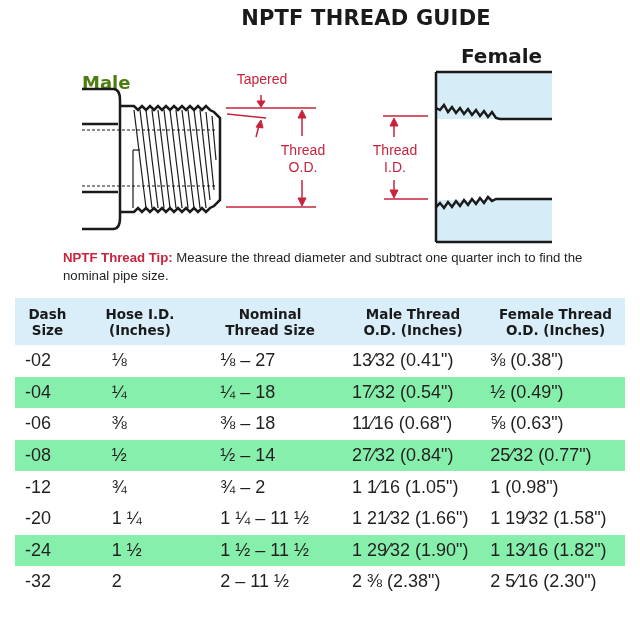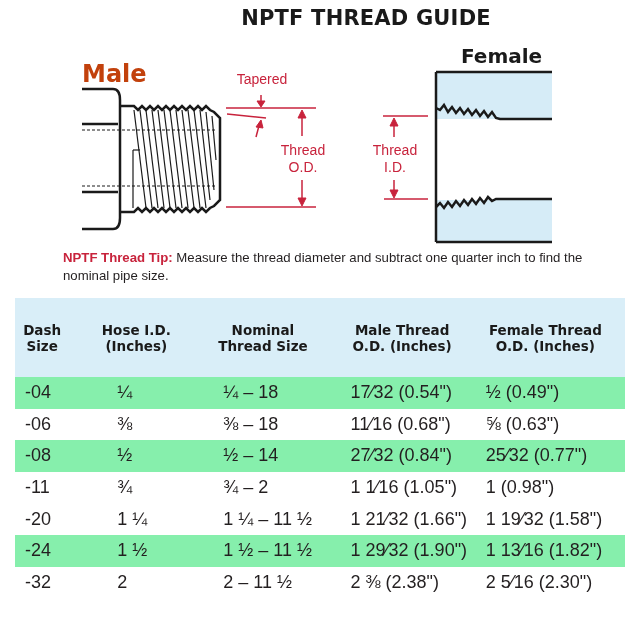--- a/index.html
+++ b/index.html
@@ -1,28 +1,28 @@
 <!DOCTYPE html>
 <html><head>
 <meta charset="utf-8">
 <style>
   html, body { margin: 0; padding: 0; background: #ffffff; }
   body { width: 640px; height: 640px; position: relative; overflow: hidden;
          font-family: "Liberation Sans", "DejaVu Sans", sans-serif; color: #231f20; }
   .title { position: absolute; top: 6px; left: 0; width: 640px; text-align: center;
            font-family: "DejaVu Sans", sans-serif; font-weight: bold; font-size: 21px; letter-spacing: 0.2px; color: #1a1a1a; padding-left: 46px; }
-  .label-male { position: absolute; left: 82px; top: 60px; font-family: "DejaVu Sans", sans-serif; font-weight: bold; font-size: 24px; color:#c2410c; }
+  .label-male { position: absolute; left: 82px; top: 72px; font-family: "DejaVu Sans", sans-serif; font-weight: bold; font-size: 18px; color:#4d7c0f; }
   .label-female { position: absolute; left: 461px; top: 44px; font-family: "DejaVu Sans", sans-serif; font-weight: bold; font-size: 20px; color:#1a1a1a; }
   .diagram { position: absolute; left: 0; top: 0; }
   .red-text { font-family: "Liberation Sans", sans-serif; font-size: 14px; fill: #c8233c; }
   .tip { position: absolute; left: 63px; top: 249px; width: 520px; font-size: 13.2px; line-height: 18px; color: #231f20; }
   .tip .tip-label { color: #c8233c; font-weight: bold; }
   table.guide { position: absolute; left: 15px; top: 298px; width: 610px; border-collapse: collapse; }
   table.guide th { background: #d9eef8; font-family: "DejaVu Sans", sans-serif; font-weight: bold;
-                   font-size: 13.5px; line-height: 16px; height: 47px; padding: 16px; text-align: center; color: #1a1a1a; }
+                   font-size: 13.5px; line-height: 16px; height: 47px; padding: 0; text-align: center; color: #1a1a1a; }
   table.guide td { font-size: 18px; height: 31.6px; padding: 0; color: #231f20; }
   table.guide tr.alt td { background: #86efac; }
   .c-dash { width: 60px; padding-left: 10px !important; }
   .c-hose { width: 100px; padding-left: 32px !important; }
   .c-nom { width: 135px; padding-left: 20px !important; }
   .c-male { width: 150px; padding-left: 12px !important; }
   .c-female { width: 150px; padding-left: 4px !important; }
   th.c-dash, th.c-hose, th.c-nom, th.c-male, th.c-female { padding-left: 0 !important; }
 </style>
 </head>
@@ -121,20 +121,27 @@
   <thead>
     <tr>
       <th class="c-dash"><span>Dash</span><br><span>Size</span></th>
       <th class="c-hose"><span>Hose I.D.</span><br><span>(Inches)</span></th>
       <th class="c-nom"><span>Nominal</span><br><span>Thread Size</span></th>
       <th class="c-male"><span>Male Thread</span><br><span>O.D. (Inches)</span></th>
       <th class="c-female"><span>Female Thread</span><br><span>O.D. (Inches)</span></th>
     </tr>
   </thead>
   <tbody>
+    <tr>
+      <td class="c-dash">-02</td>
+      <td class="c-hose">⅛</td>
+      <td class="c-nom">⅛ – 27</td>
+      <td class="c-male">13⁄32 (0.41")</td>
+      <td class="c-female">⅜ (0.38")</td>
+    </tr>
     <tr class="alt">
       <td class="c-dash">-04</td>
       <td class="c-hose">¼</td>
       <td class="c-nom">¼ – 18</td>
       <td class="c-male">17⁄32 (0.54")</td>
       <td class="c-female">½ (0.49")</td>
     </tr>
     <tr>
       <td class="c-dash">-06</td>
       <td class="c-hose">⅜</td>
@@ -143,21 +150,21 @@
       <td class="c-female">⅝ (0.63")</td>
     </tr>
     <tr class="alt">
       <td class="c-dash">-08</td>
       <td class="c-hose">½</td>
       <td class="c-nom">½ – 14</td>
       <td class="c-male">27⁄32 (0.84")</td>
       <td class="c-female">25⁄32 (0.77")</td>
     </tr>
     <tr>
-      <td class="c-dash">-11</td>
+      <td class="c-dash">-12</td>
       <td class="c-hose">¾</td>
       <td class="c-nom">¾ – 2</td>
       <td class="c-male">1 1⁄16 (1.05")</td>
       <td class="c-female">1 (0.98")</td>
     </tr>
     <tr>
       <td class="c-dash">-20</td>
       <td class="c-hose">1 ¼</td>
       <td class="c-nom">1 ¼ – 11 ½</td>
       <td class="c-male">1 21⁄32 (1.66")</td>

